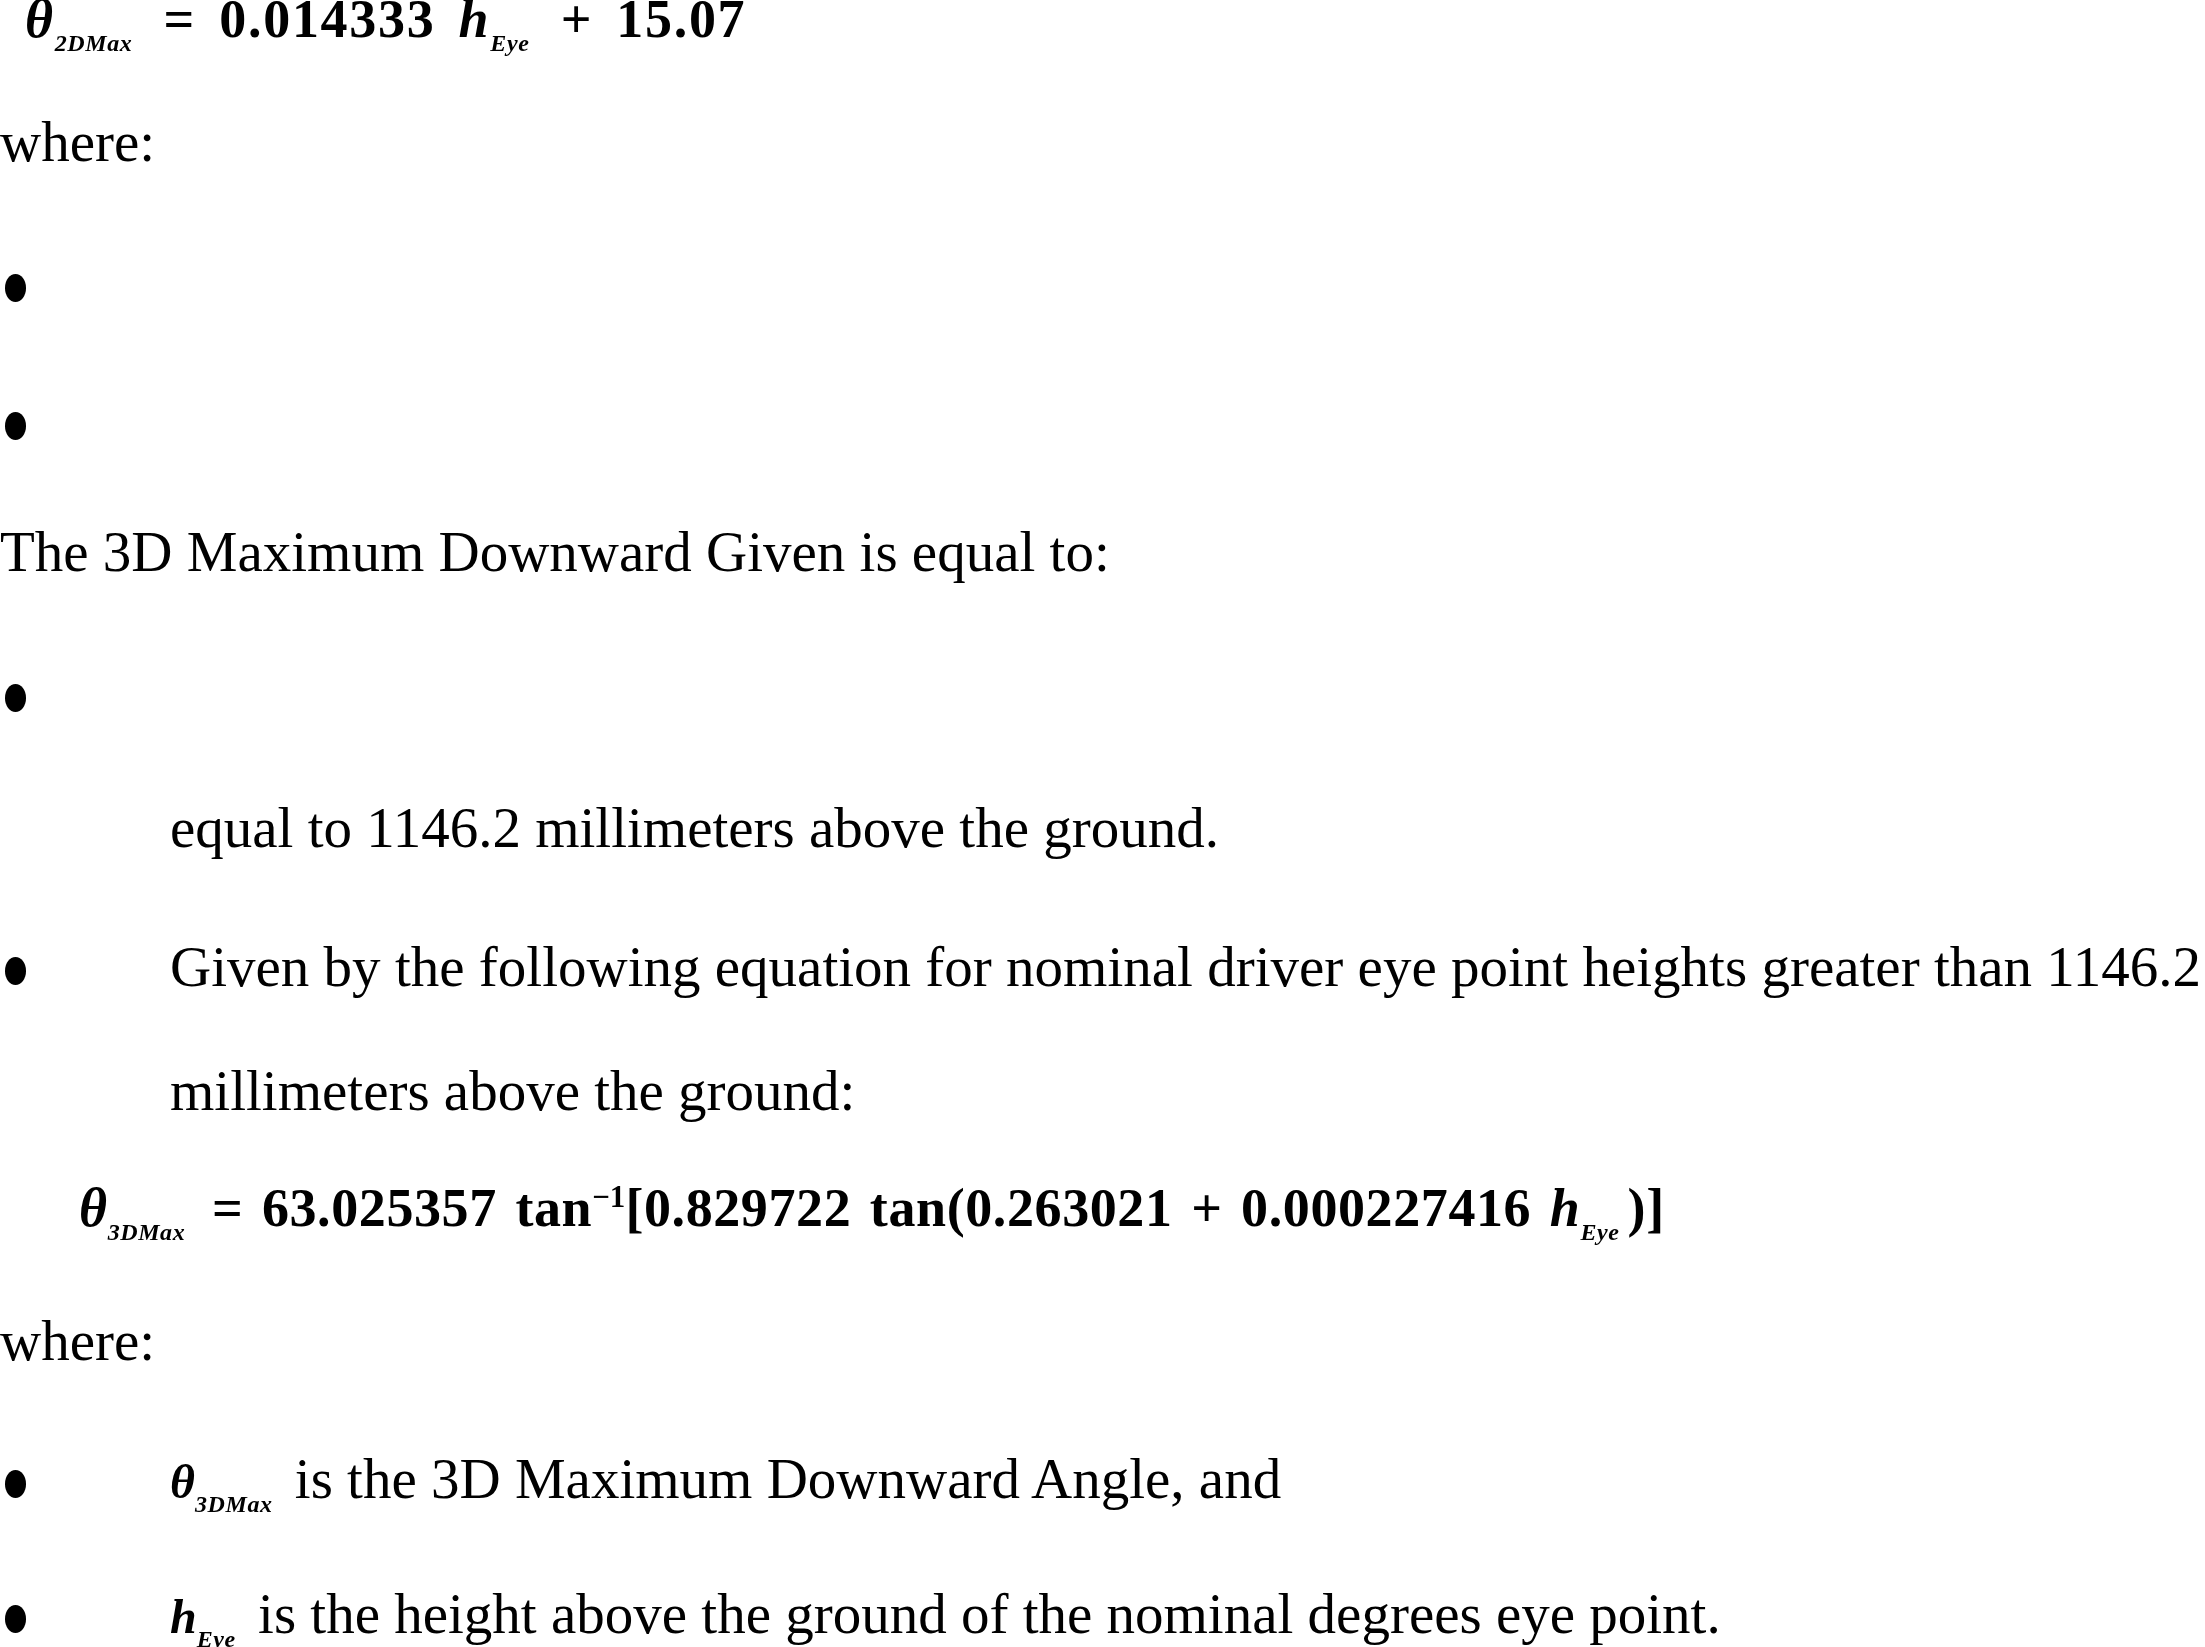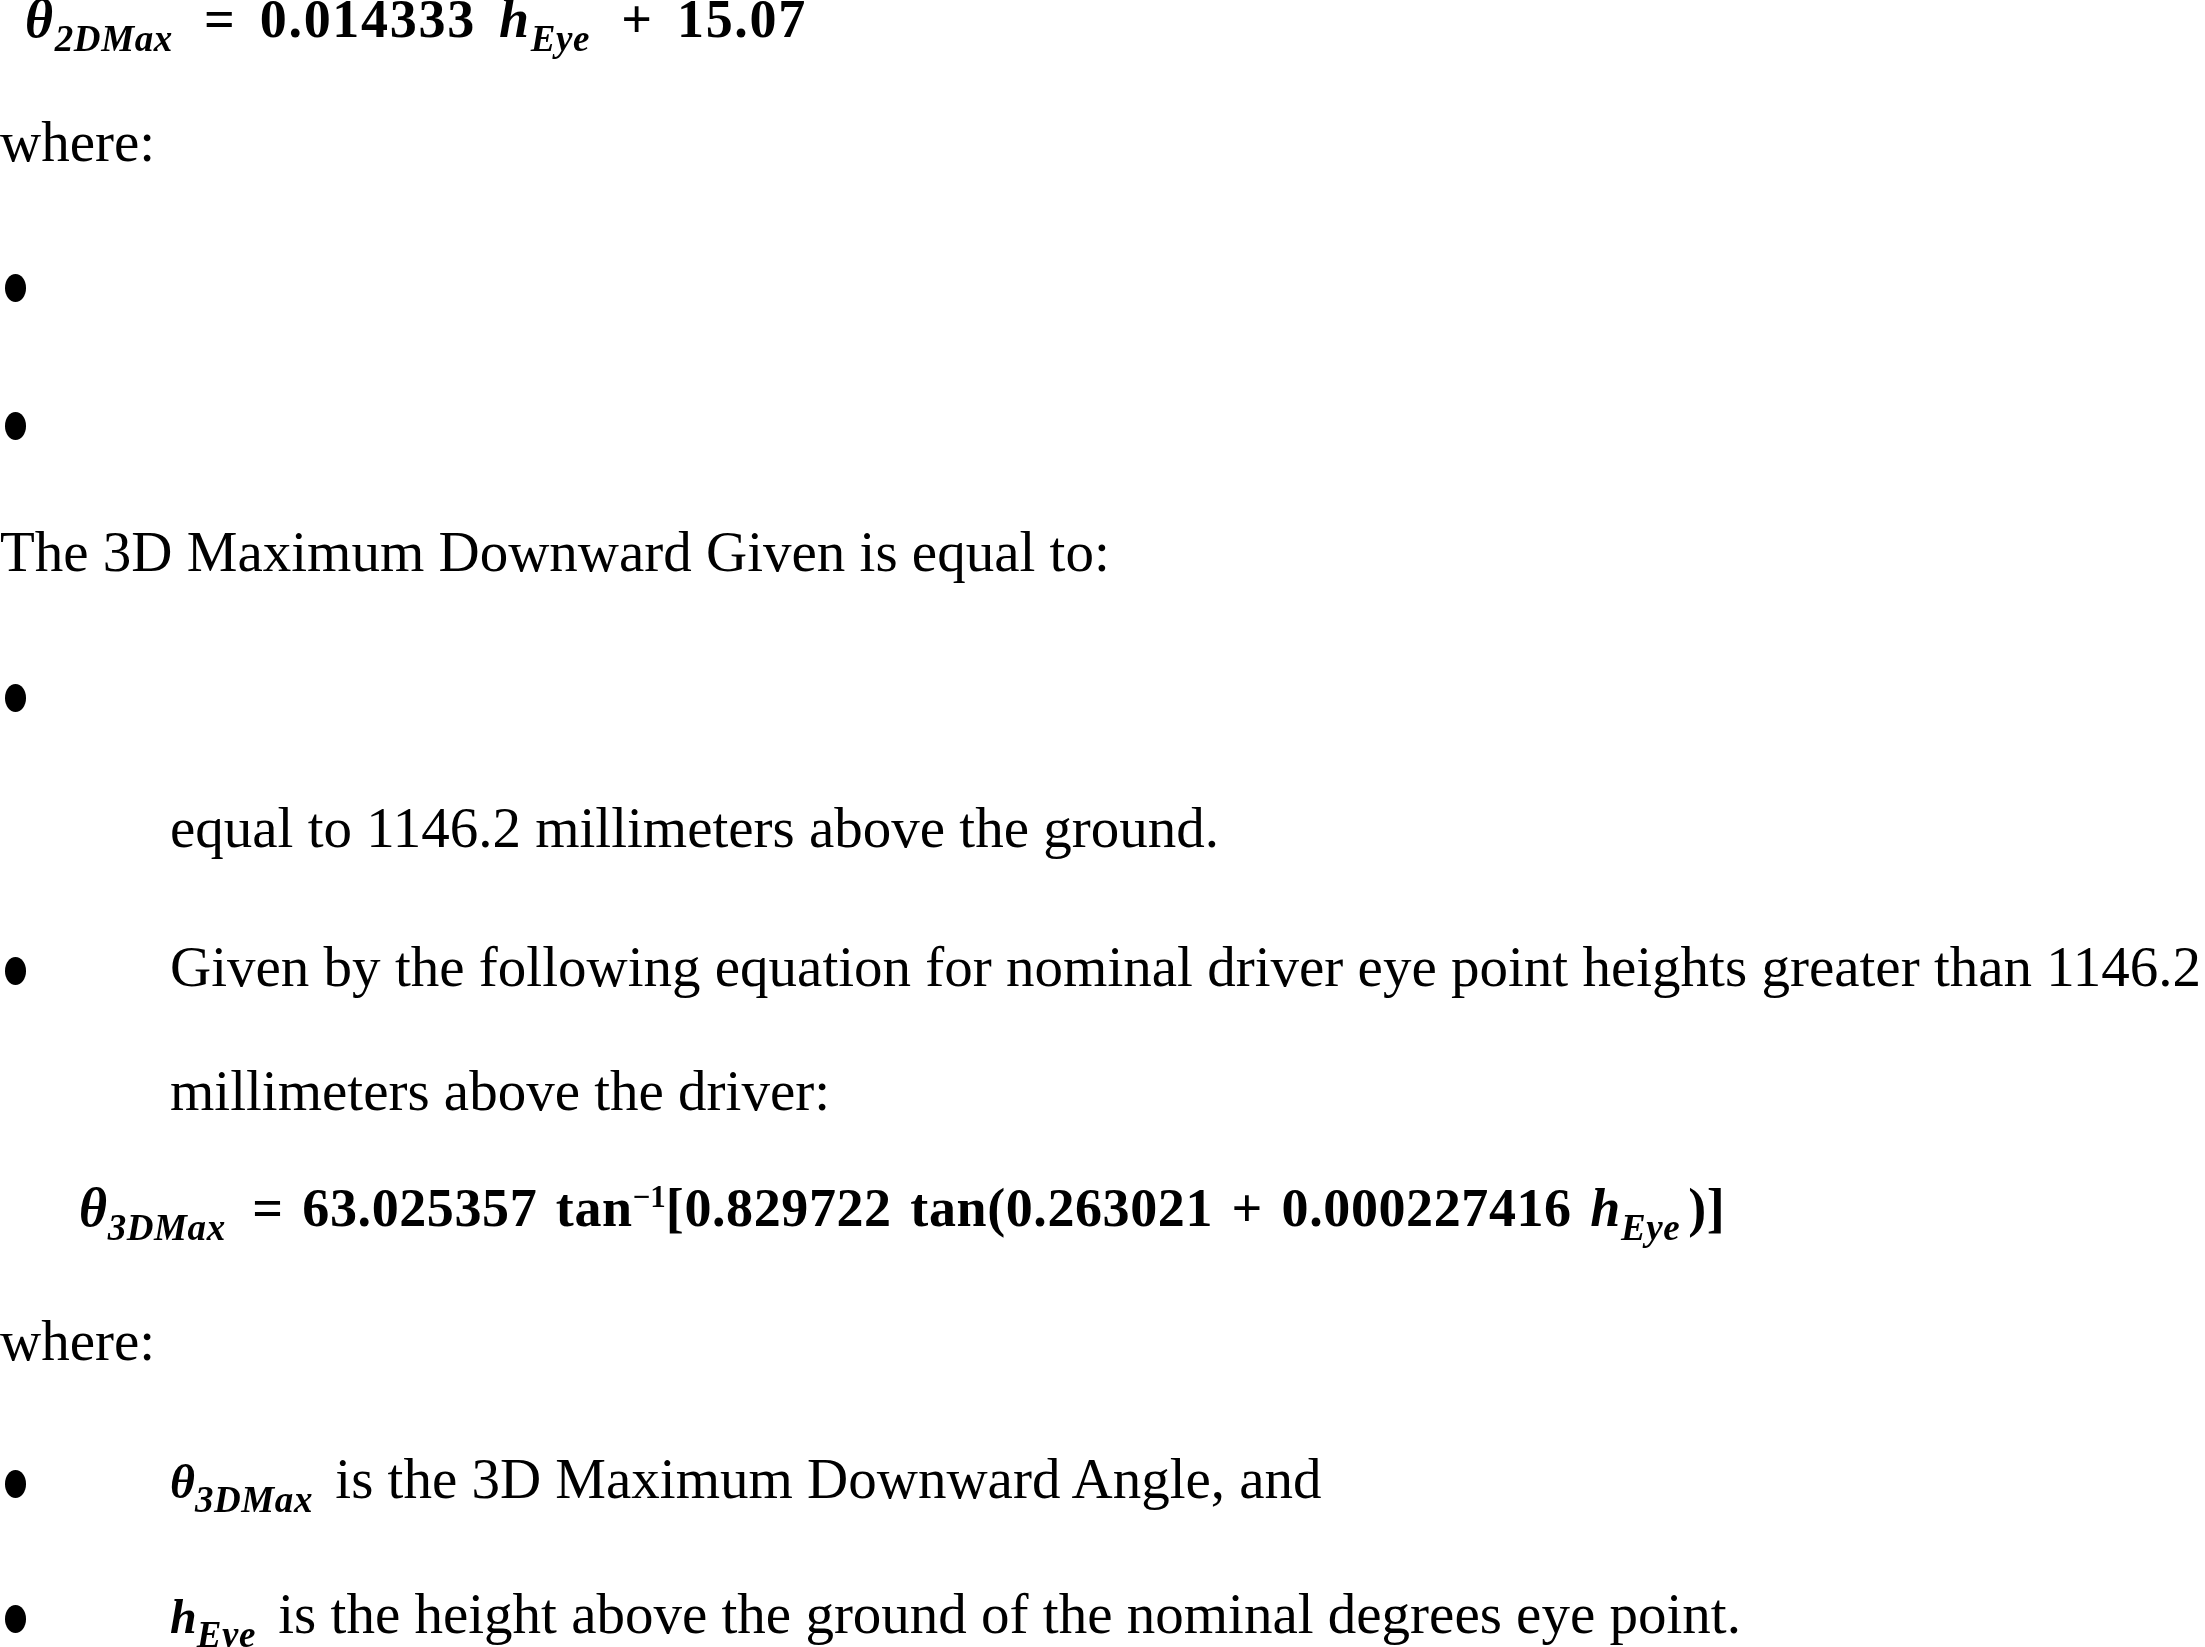--- a/index.html
+++ b/index.html
@@ -36,21 +36,21 @@
     font-weight: bold;
     font-size: 54px;
     letter-spacing: 0.6px;
     word-spacing: 4.5px;
   }
   .sym  { font-style: italic; font-weight: bold; }
   .bsym { font-style: italic; font-weight: bold; font-size: 48px; }
   .sub  {
     font-style: italic;
     font-weight: bold;
-    font-size: 37px;
+    font-size: 24px;
     vertical-align: -13.6px;
     letter-spacing: 0.6px;
     margin-right: 8px;
   }
   .sup  {
     font-weight: bold;
     font-size: 31px;
     vertical-align: 19px;
     letter-spacing: 0;
   }
@@ -80,21 +80,21 @@
 
   <div class="line" style="left:0px; top:520px;">The 3D Maximum Downward Given is equal to:</div>
 
   <div class="dot" style="top:684px;"></div>
 
   <div class="line" style="left:170px; top:796px;">equal to 1146.2 millimeters above the ground.</div>
 
   <div class="dot" style="top:957px;"></div>
   <div class="line just" style="left:170px; top:935px;">Given by the following equation for nominal driver eye point heights greater than 1146.2</div>
 
-  <div class="line" style="left:170px; top:1059px;">millimeters above the driver:</div>
+  <div class="line" style="left:170px; top:1059px;">millimeters above the ground:</div>
 
   <div class="line eqline2" style="left:79px; top:1165px;">
     <span class="sym">θ</span><span class="sub">3DMax</span><span> = 63.025357 tan</span><span class="sup">−1</span><span>[0.829722 tan(0.263021 + 0.000227416 </span><span class="sym">h</span><span class="sub">Eye</span><span>)]</span>
   </div>
 
   <div class="line it" style="left:0px; top:1309px;">where:</div>
 
   <div class="dot" style="top:1470px;"></div>
   <div class="line" style="left:170px; top:1447px;">
     <span class="bsym">θ</span><span class="sub">3DMax</span><span> is the 3D Maximum Downward Angle, and</span>

